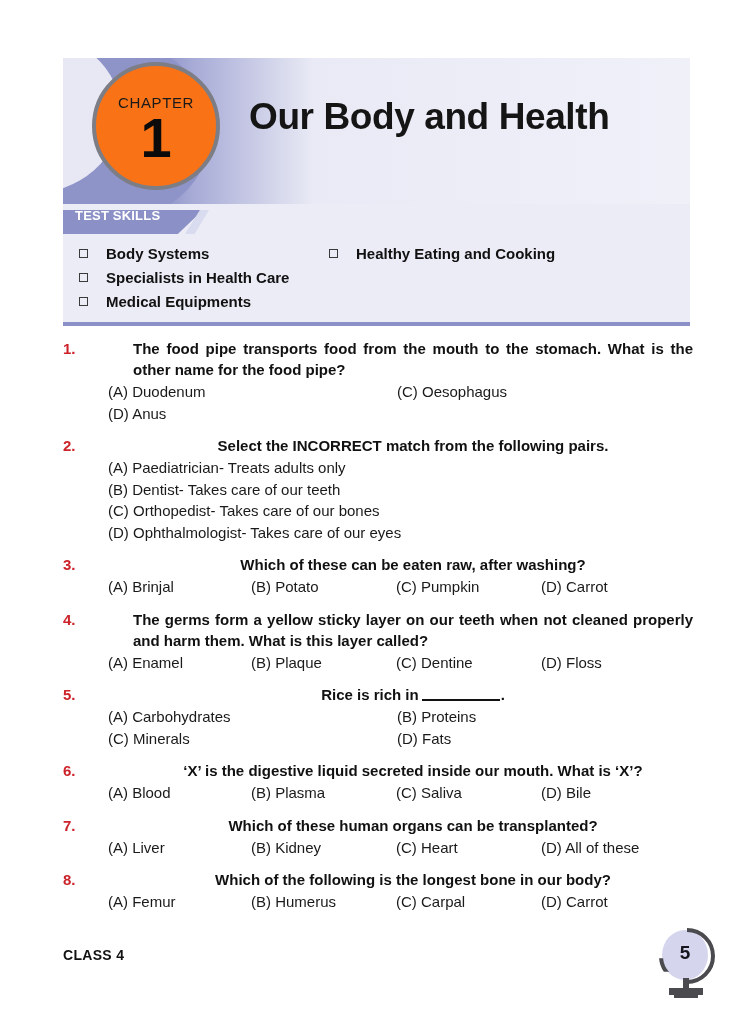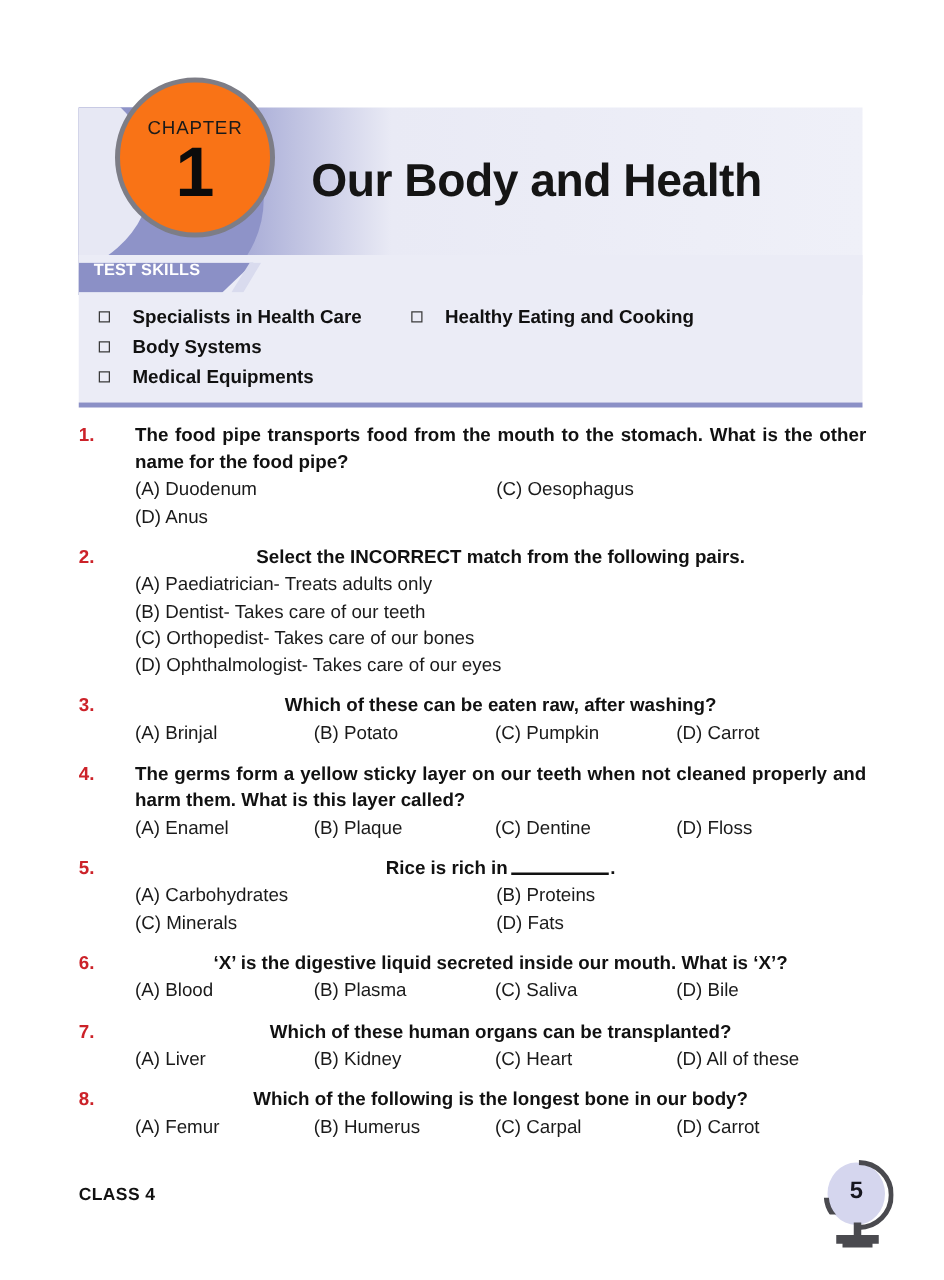--- a/index.html
+++ b/index.html
@@ -17,21 +17,20 @@
 
   
   .header {
     position: absolute;
     left: 63px;
     top: 58px;
     width: 627px;
     height: 150px;
     background: linear-gradient(to right, #8b90c6 0px, #8b90c6 95px, #a7abd6 130px, #e9eaf5 250px, #eff0f8 100%);
     overflow: hidden;
-    margin-top: 28px;
   }
   .header-swoosh {
     position: absolute;
     left: -52px;
     top: -18px;
     width: 200px;
     height: 182px;
     border-radius: 50%;
     background: #8e93c8;
   }
@@ -193,20 +192,21 @@
     color: #cc2229;
     line-height: 21px;
   }
   .q-text {
     font-size: 15px;
     font-weight: bold;
     color: #111111;
     line-height: 21px;
     text-align: justify;
     width: 585px;
+    margin-left: 25px;
   }
   .q-text.nowrap { text-align: center; white-space: nowrap; }
 
   .opts {
     position: relative;
     margin-left: 45px;
     margin-top: 1px;
   }
   .opt {
     font-size: 15px;
@@ -337,25 +337,25 @@
 
 <div class="skills-box">
   <div class="skills-banner"></div>
   <div class="skills-banner-sliver"></div>
   <div class="skills-banner-label">TEST SKILLS</div>
 
   <div class="skills-list">
     <div class="skill-col left">
       <div class="skill-item">
         <span class="skill-check"></span>
-        <span class="skill-text">Specialists in Health Care</span>
+        <span class="skill-text">Body Systems</span>
       </div>
       <div class="skill-item">
         <span class="skill-check"></span>
-        <span class="skill-text">Body Systems</span>
+        <span class="skill-text">Specialists in Health Care</span>
       </div>
       <div class="skill-item">
         <span class="skill-check"></span>
         <span class="skill-text">Medical Equipments</span>
       </div>
     </div>
     <div class="skill-col right">
       <div class="skill-item">
         <span class="skill-check"></span>
         <span class="skill-text">Healthy Eating and Cooking</span>

